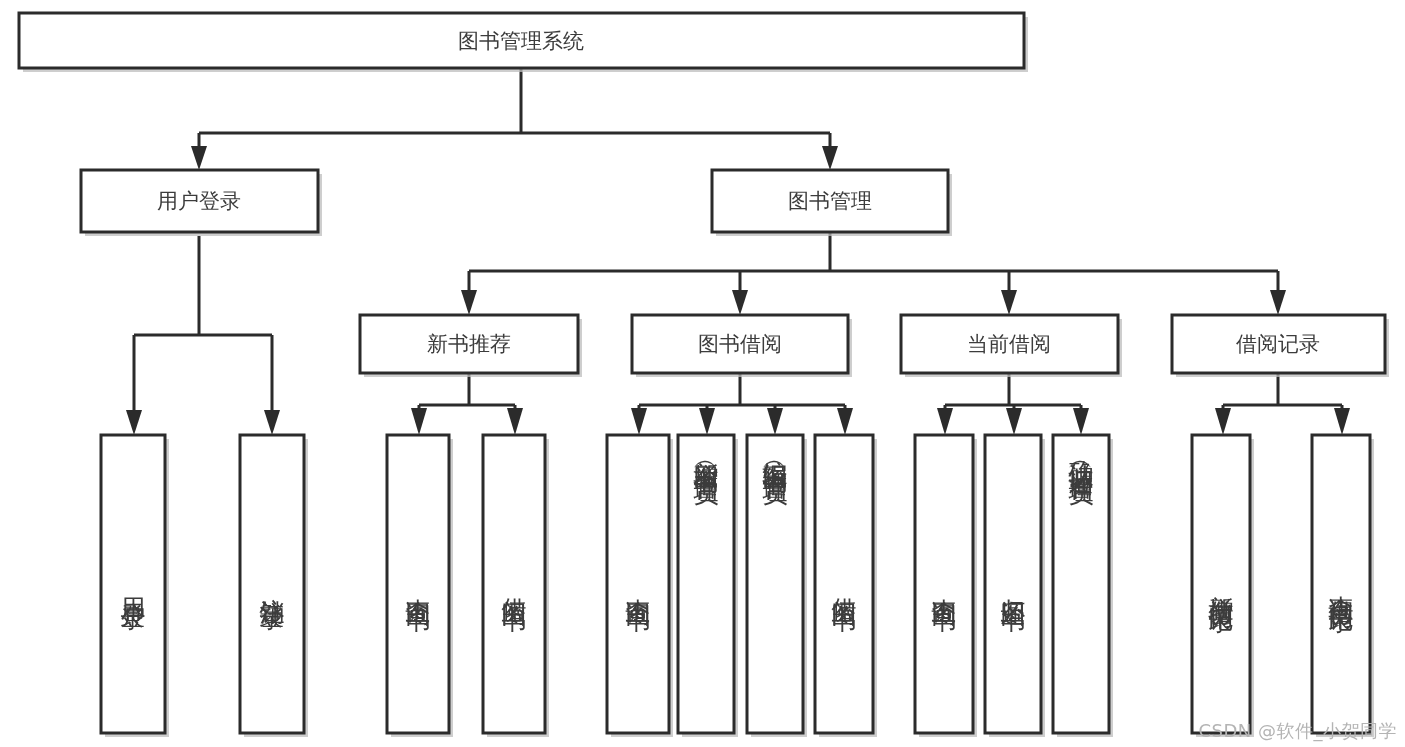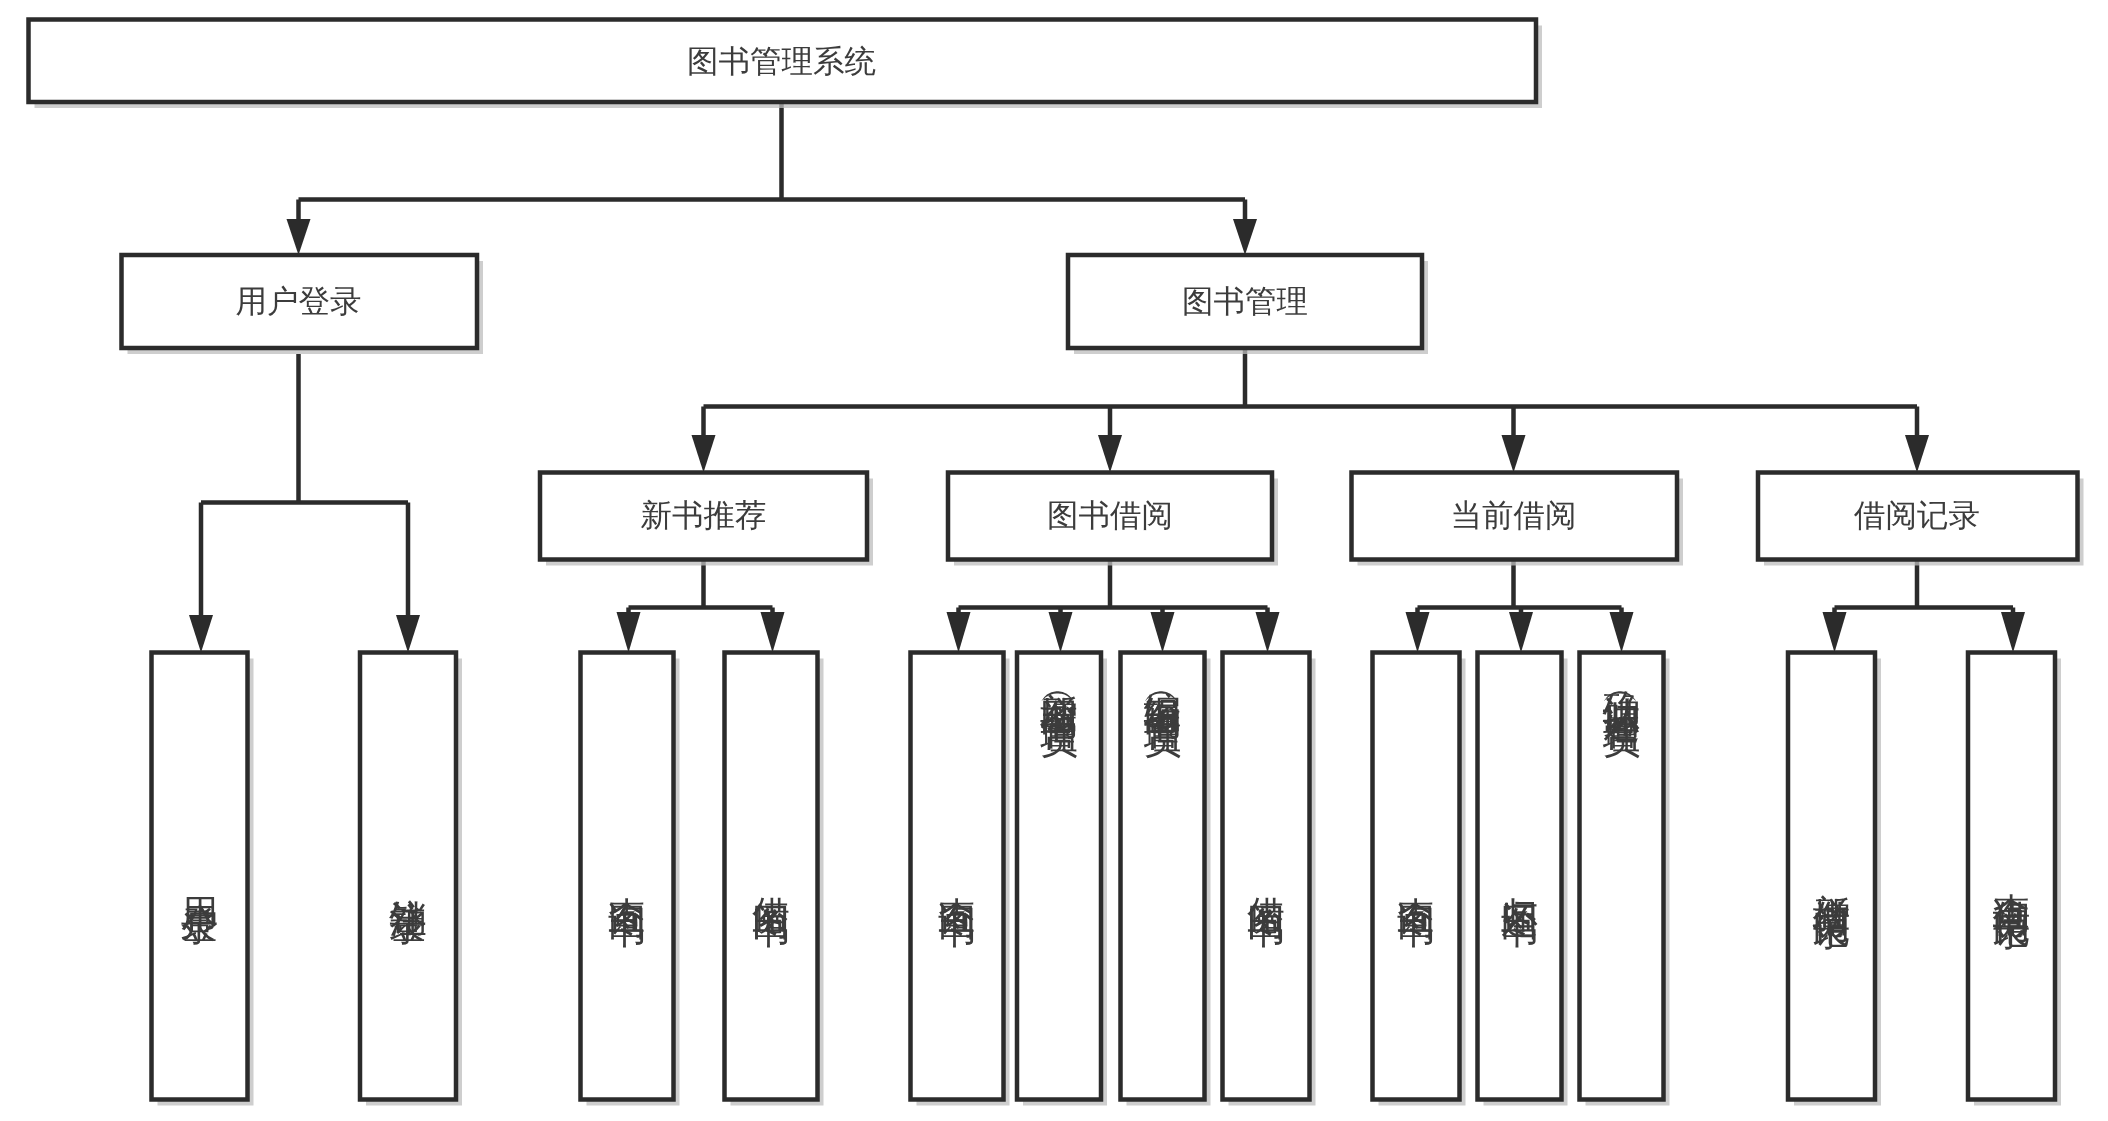--- a/index.html
+++ b/index.html
@@ -225,14 +225,15 @@
   <div class="vtext-wrap" style="left:1053px; top:435px; width:56px; height:298px; align-items:flex-start;">
     <div class="vtext" style="margin-top:6px;">确认归还（管理员）</div>
   </div>
   <div class="vtext-wrap" style="left:1192px; top:435px; width:58px; height:298px;">
     <div class="vtext">新增借阅记录</div>
   </div>
   <div class="vtext-wrap" style="left:1312px; top:435px; width:58px; height:298px;">
     <div class="vtext">查询借阅记录</div>
   </div>
 
+  <div class="watermark">CSDN @软件_小贺同学</div>
 
 </div>
 
 </body></html>

